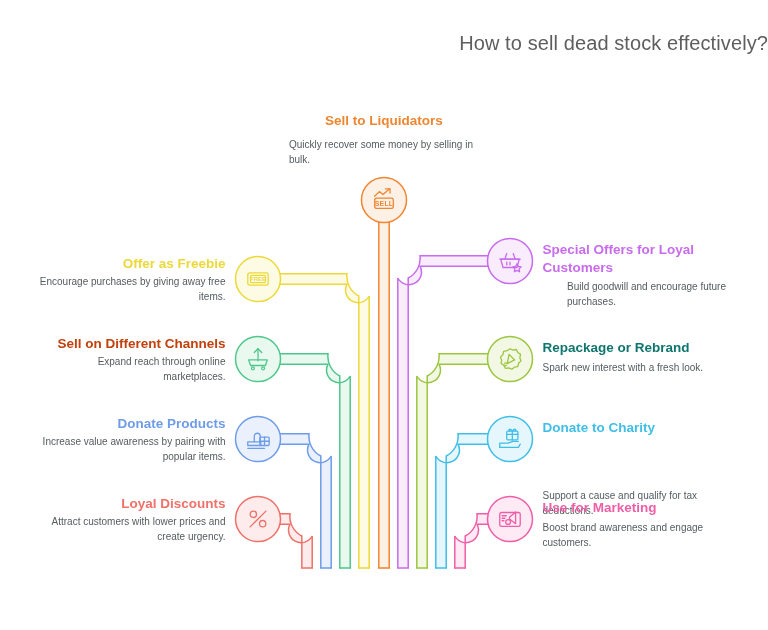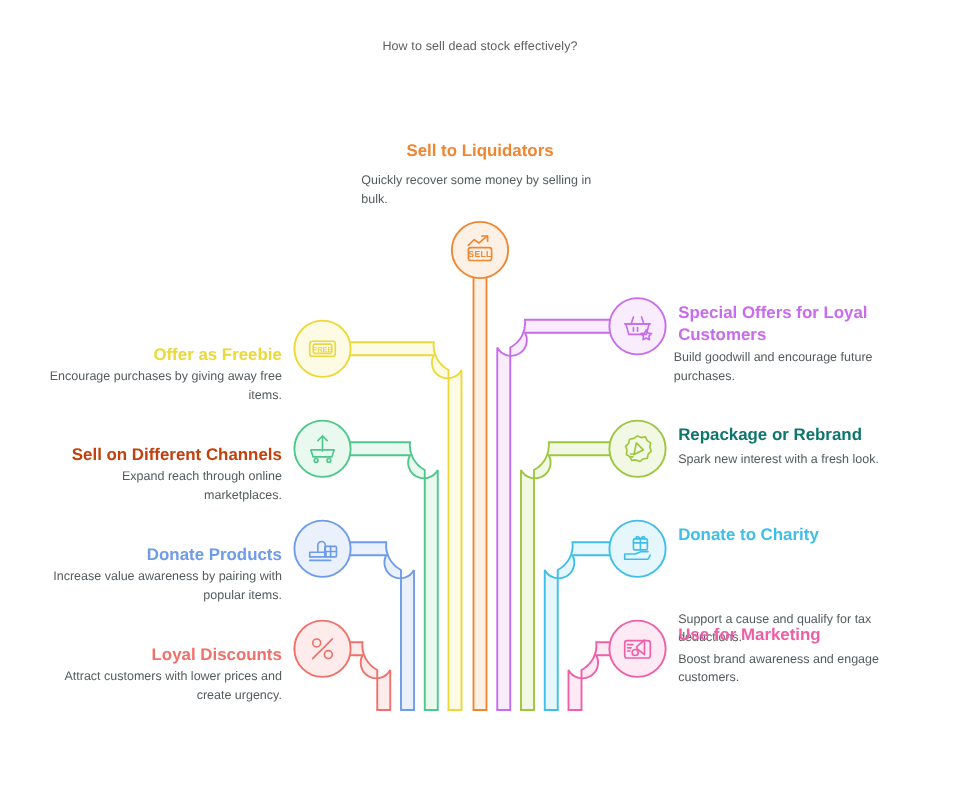--- a/index.html
+++ b/index.html
@@ -12,22 +12,22 @@
     font-family: "Liberation Sans", sans-serif;
     overflow: hidden;
   }
   #stage {
     position: absolute; inset: 0;
     width: 768px; height: 630px;
   }
   #page-title {
     position: absolute;
     left: 0; right: 0; top: 32px;
-    text-align: center;
-    font-size: 10px;
+    text-align: right;
+    font-size: 20px;
     color: #5e5e5e;
     font-weight: 400;
     letter-spacing: 0.1px;
   }
   svg#pipes {
     position: absolute; left: 0; top: 0;
     width: 768px; height: 630px;
     pointer-events: none;
   }
   .node-title {
@@ -35,21 +35,21 @@
     font-size: 13.5px;
     font-weight: bold;
     line-height: 1.35;
   }
   .node-desc {
     position: absolute;
     font-size: 10px;
     color: #555b5e;
     line-height: 1.45;
   }
-  .side-left .node-title, .side-left .node-desc { text-align: right; margin-top: 20px; }
+  .side-left .node-title, .side-left .node-desc { text-align: right; }
   .side-right .node-title, .side-right .node-desc { text-align: left; }
   .side-top .node-title, .side-top .node-desc { text-align: center; }
   .icon-hit {
     position: absolute;
     border-radius: 50%;
   }
 </style>
 </head>
 <body>
 
@@ -210,21 +210,21 @@
         <div class="node-desc" style="right: 542.5px; top: 435px; width: 190px;">Increase value awareness by pairing with popular items.</div>
       </div>
       <div class="icon-hit" style="left: 235.5px; top: 496.5px; height: 45px; width: 45px;"></div>
       <div class="side-left">
         <div class="node-title" style="color: rgb(239, 113, 105); right: 542.5px; top: 495px; width: 220px;">Loyal Discounts</div>
         <div class="node-desc" style="right: 542.5px; top: 515px; width: 190px;">Attract customers with lower prices and create urgency.</div>
       </div>
       <div class="icon-hit" style="left: 487.5px; top: 238.5px; height: 45px; width: 45px;"></div>
       <div class="side-right">
         <div class="node-title" style="color: rgb(200, 108, 237); left: 542.5px; top: 241px; width: 160px;">Special Offers for Loyal Customers</div>
-        <div class="node-desc" style="left: 539px; top: 280px; width: 175px;">Build goodwill and encourage future purchases.</div>
+        <div class="node-desc" style="left: 567px; top: 280px; width: 175px;">Build goodwill and encourage future purchases.</div>
       </div>
       <div class="icon-hit" style="left: 487.5px; top: 336.5px; height: 45px; width: 45px;"></div>
       <div class="side-right">
         <div class="node-title" style="color: #0f766e; left: 542.5px; top: 339px; width: 220px;">Repackage or Rebrand</div>
         <div class="node-desc" style="left: 542.5px; top: 361px; width: 175px;">Spark new interest with a fresh look.</div>
       </div>
       <div class="icon-hit" style="left: 487.5px; top: 416.5px; height: 45px; width: 45px;"></div>
       <div class="side-right">
         <div class="node-title" style="color: rgb(63, 191, 232); left: 542.5px; top: 419px; width: 220px;">Donate to Charity</div>
         <div class="node-desc" style="left: 542.5px; top: 441px; width: 175px; margin-top: 48px;">Support a cause and qualify for tax deductions.</div>

